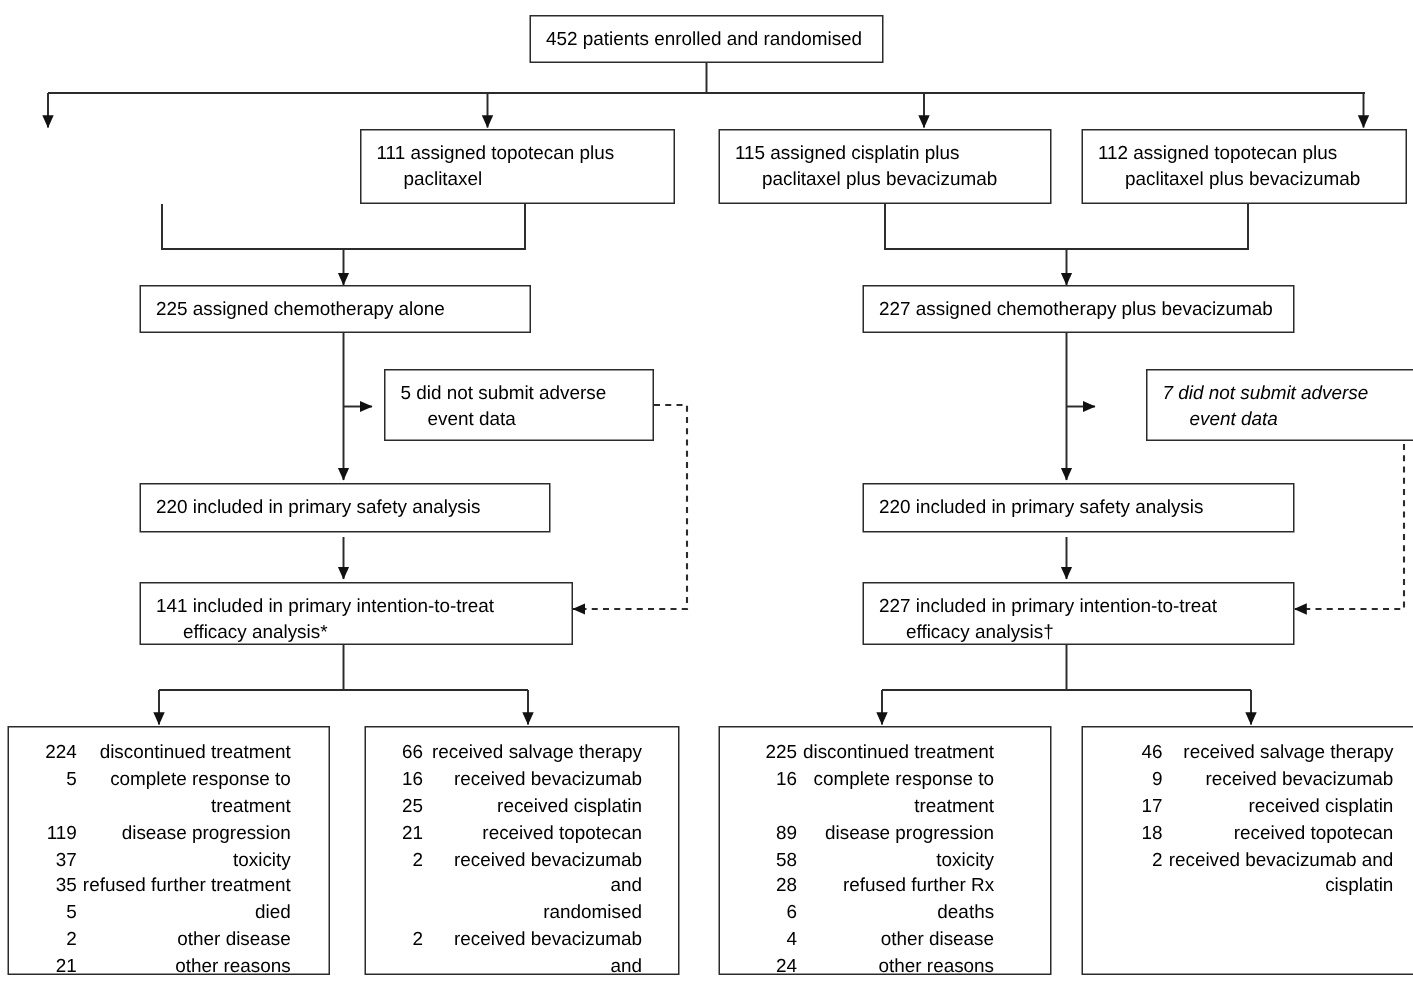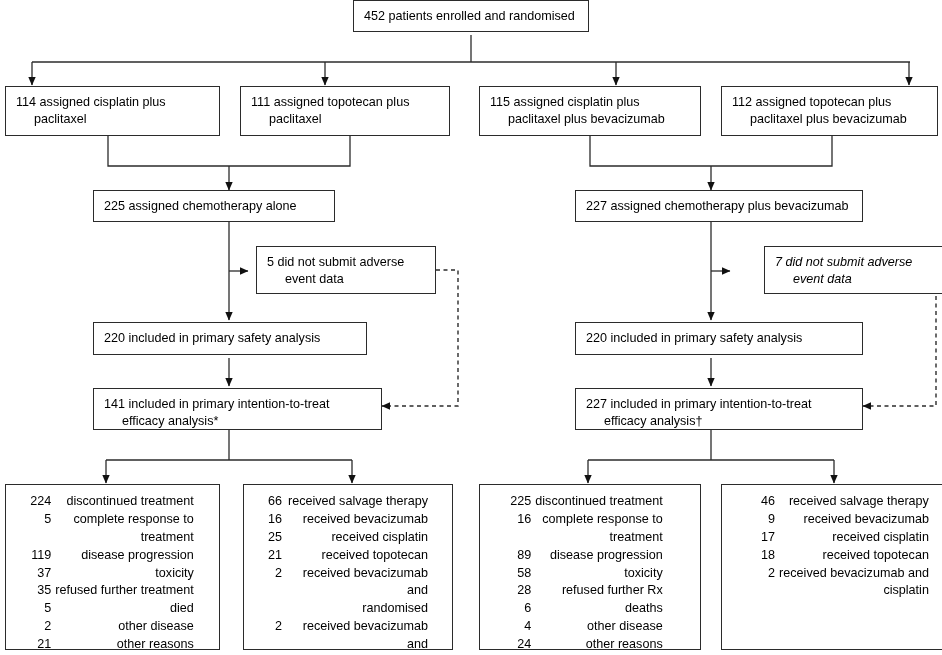--- a/index.html
+++ b/index.html
@@ -125,41 +125,38 @@
       <path d="M588,460 L588,483" marker-end="url(#arrow)"></path>
       <path d="M834,460 L834,483" marker-end="url(#arrow)"></path>
     </g>
 
     <g stroke="#2b2b2b" stroke-width="1.4" fill="none" stroke-dasharray="4,3.5">
       <path d="M436,270 L458,270 L458,406 L382,406" marker-end="url(#arrowd)"></path>
       <path d="M917,270 L936,270 L936,406 L863,406" marker-end="url(#arrowd)"></path>
     </g>
   </svg>
 
-  <div class="node" style="left:353px; top:0; width:236px; height:32px; display:flex; align-items:center;">
+  <div class="node" style="left:353px; top:10px; width:236px; height:32px; display:flex; align-items:center;">
     <span class="txt">452 patients enrolled and randomised</span>
   </div>
 
-  <div class="node hang" style="left:5px; top:86px; width:215px; height:50px;">
-    <span class="txt">114 assigned cisplatin plus paclitaxel</span>
-  </div>
 
   <div class="node hang" style="left:240px; top:86px; width:210px; height:50px;">
     <span class="txt">111 assigned topotecan plus paclitaxel</span>
   </div>
 
   <div class="node hang" style="left:479px; top:86px; width:222px; height:50px;">
     <span class="txt">115 assigned cisplatin plus paclitaxel plus bevacizumab</span>
   </div>
 
   <div class="node hang" style="left:721px; top:86px; width:217px; height:50px;">
     <span class="txt">112 assigned topotecan plus paclitaxel plus bevacizumab</span>
   </div>
 
-  <div class="node" style="left:93px; top:190px; width:242px; height:32px; display:flex; ">
+  <div class="node" style="left:93px; top:190px; width:261px; height:32px; display:flex; ">
     <span class="txt">225 assigned chemotherapy alone</span>
   </div>
 
   <div class="node" style="left:575px; top:190px; width:288px; height:32px; display:flex; align-items:center;">
     <span class="txt">227 assigned chemotherapy plus bevacizumab</span>
   </div>
 
   <div class="node hang" style="left:256px; top:246px; width:180px; height:48px;">
     <span class="txt">5 did not submit adverse event data</span>
   </div>

